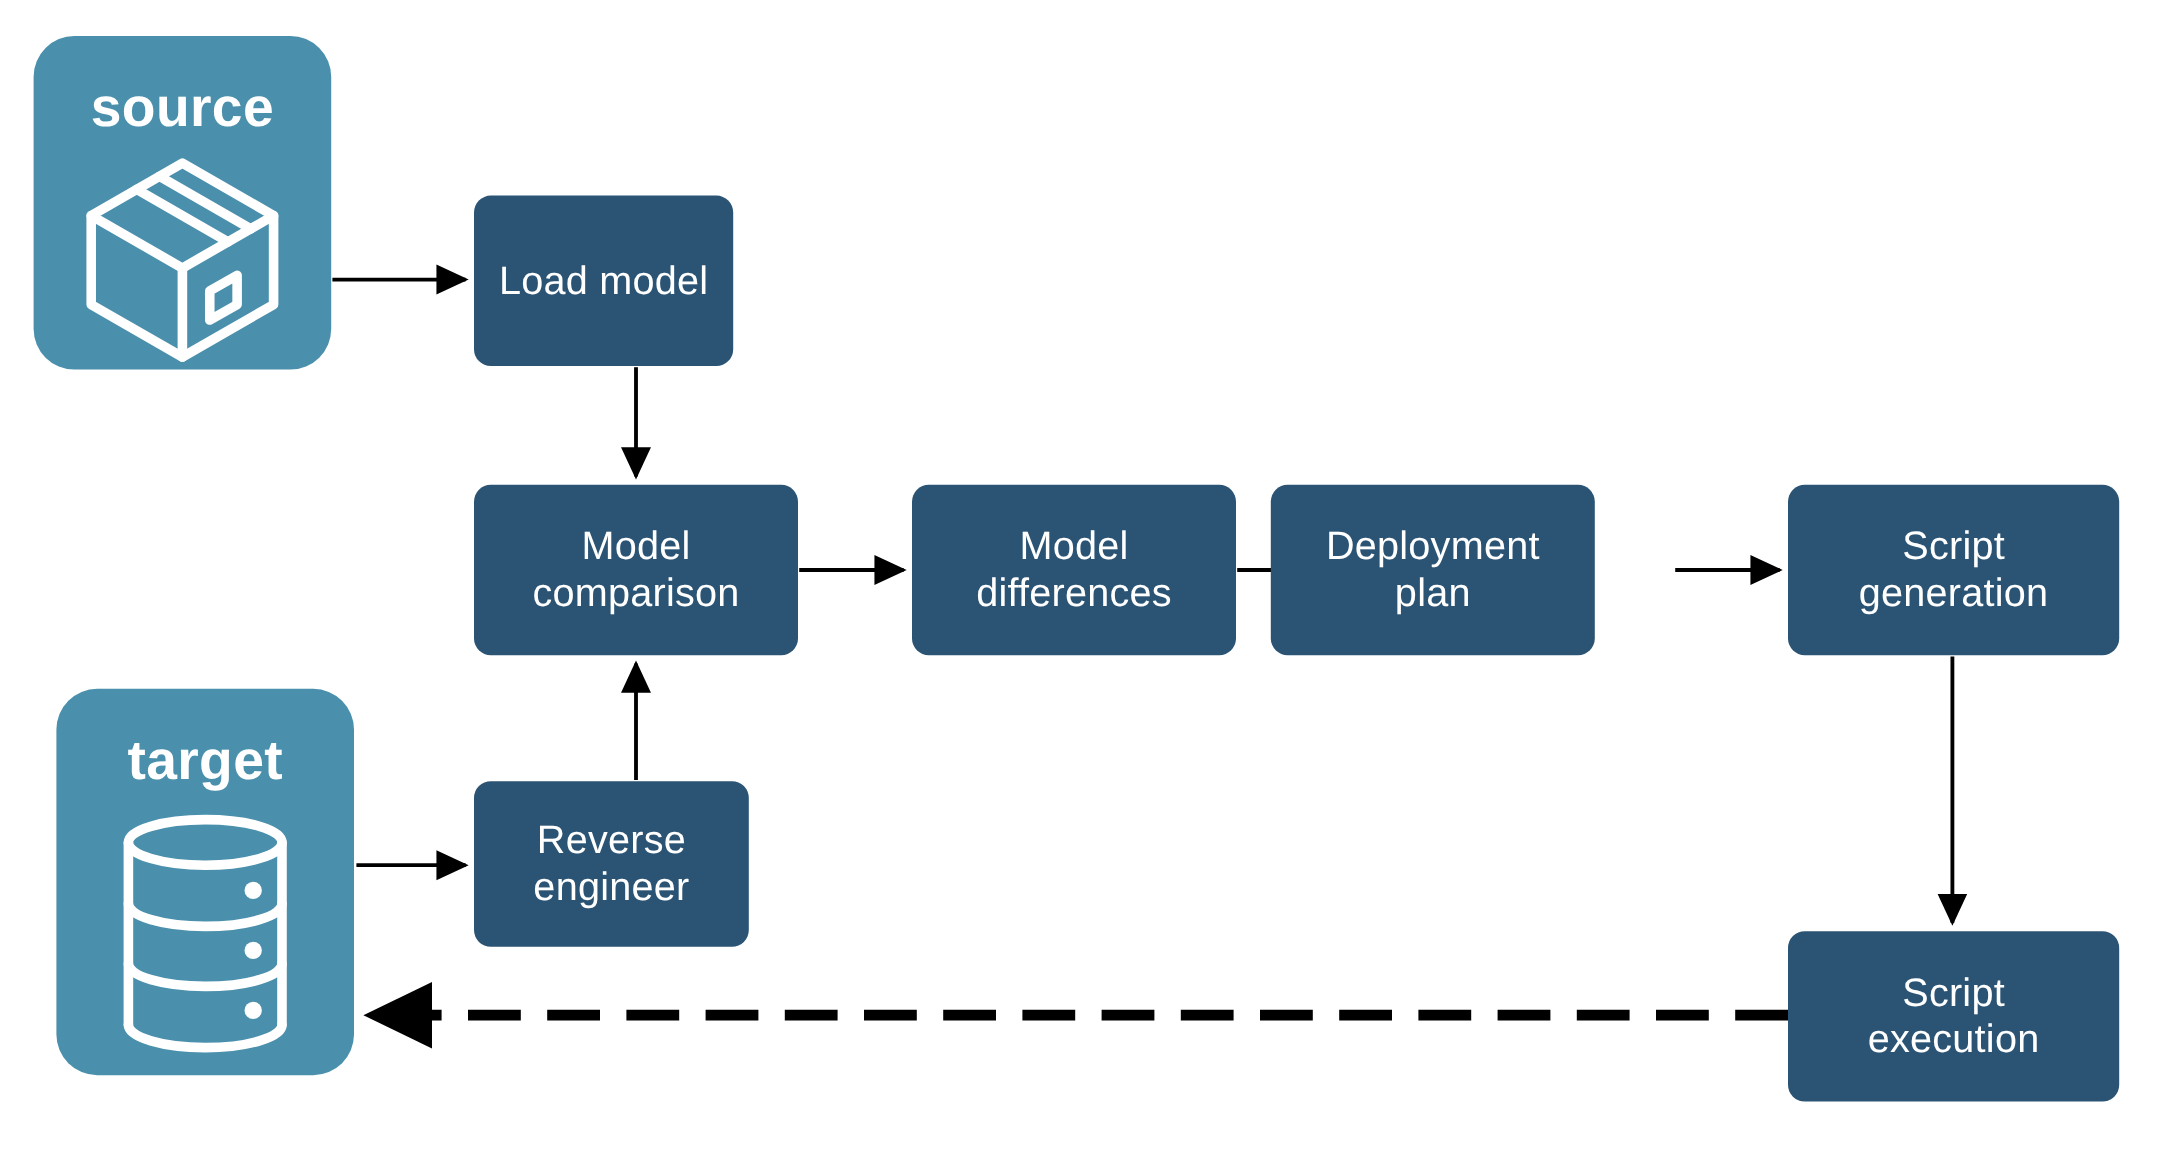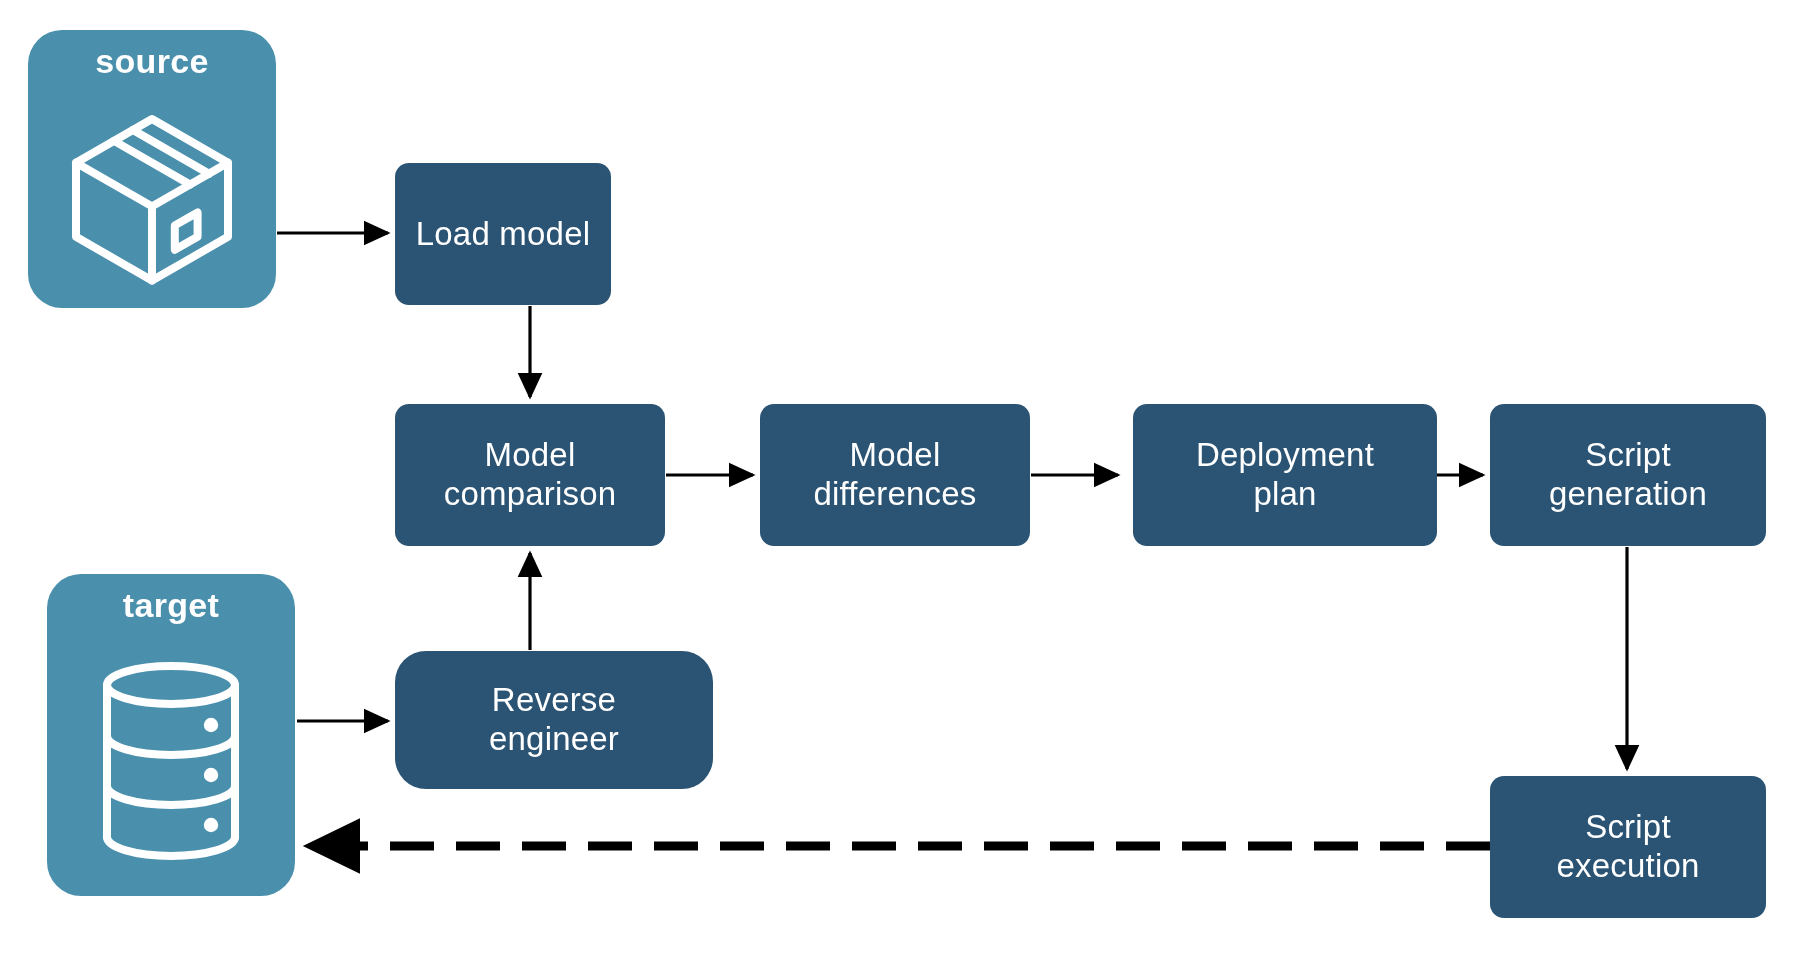--- a/index.html
+++ b/index.html
@@ -44,24 +44,24 @@
     letter-spacing: 0.2px;
     font-weight: 400;
   }
   .node-endpoint {
     background: #4a90ad;
     border-radius: 34px;
     flex-direction: column;
     justify-content: flex-start;
   }
   .endpoint-label {
-    font-size: 34px;
+    font-size: 46px;
     font-weight: bold;
     letter-spacing: 0.3px;
-    margin-top: 12px;
+    margin-top: 32px;
   }
   .endpoint-icon {
     flex: 1;
     display: flex;
     align-items: center;
     justify-content: center;
     width: 100%;
   }
   .node-label {
     display: block;
@@ -144,31 +144,31 @@
   <div class="node node-process" style="left:395px; top:404px; width:270px; height:142px;">
     <span class="node-label">Model
 comparison</span>
   </div>
 
   <div class="node node-process" style="left:760px; top:404px; width:270px; height:142px;">
     <span class="node-label">Model
 differences</span>
   </div>
 
-  <div class="node node-process" style="left:1133px; top:404px; width:304px; height:142px;text-align:center;">
+  <div class="node node-process" style="left:1059px; top:404px; width:270px; height:142px;text-align:center;">
     <span class="node-label">Deployment
 plan</span>
   </div>
 
   <div class="node node-process" style="left:1490px; top:404px; width:276px; height:142px;">
     <span class="node-label">Script
 generation</span>
   </div>
 
-  <div class="node node-process" style="left:395px; top:651px; width:318px; height:138px;border-radius:31px;">
+  <div class="node node-process" style="left:395px; top:651px; width:229px; height:138px;">
     <span class="node-label">Reverse
 engineer</span>
   </div>
 
   <div class="node node-process" style="left:1490px; top:776px; width:276px; height:142px;">
     <span class="node-label">Script
 execution</span>
   </div>
 
 </div>

